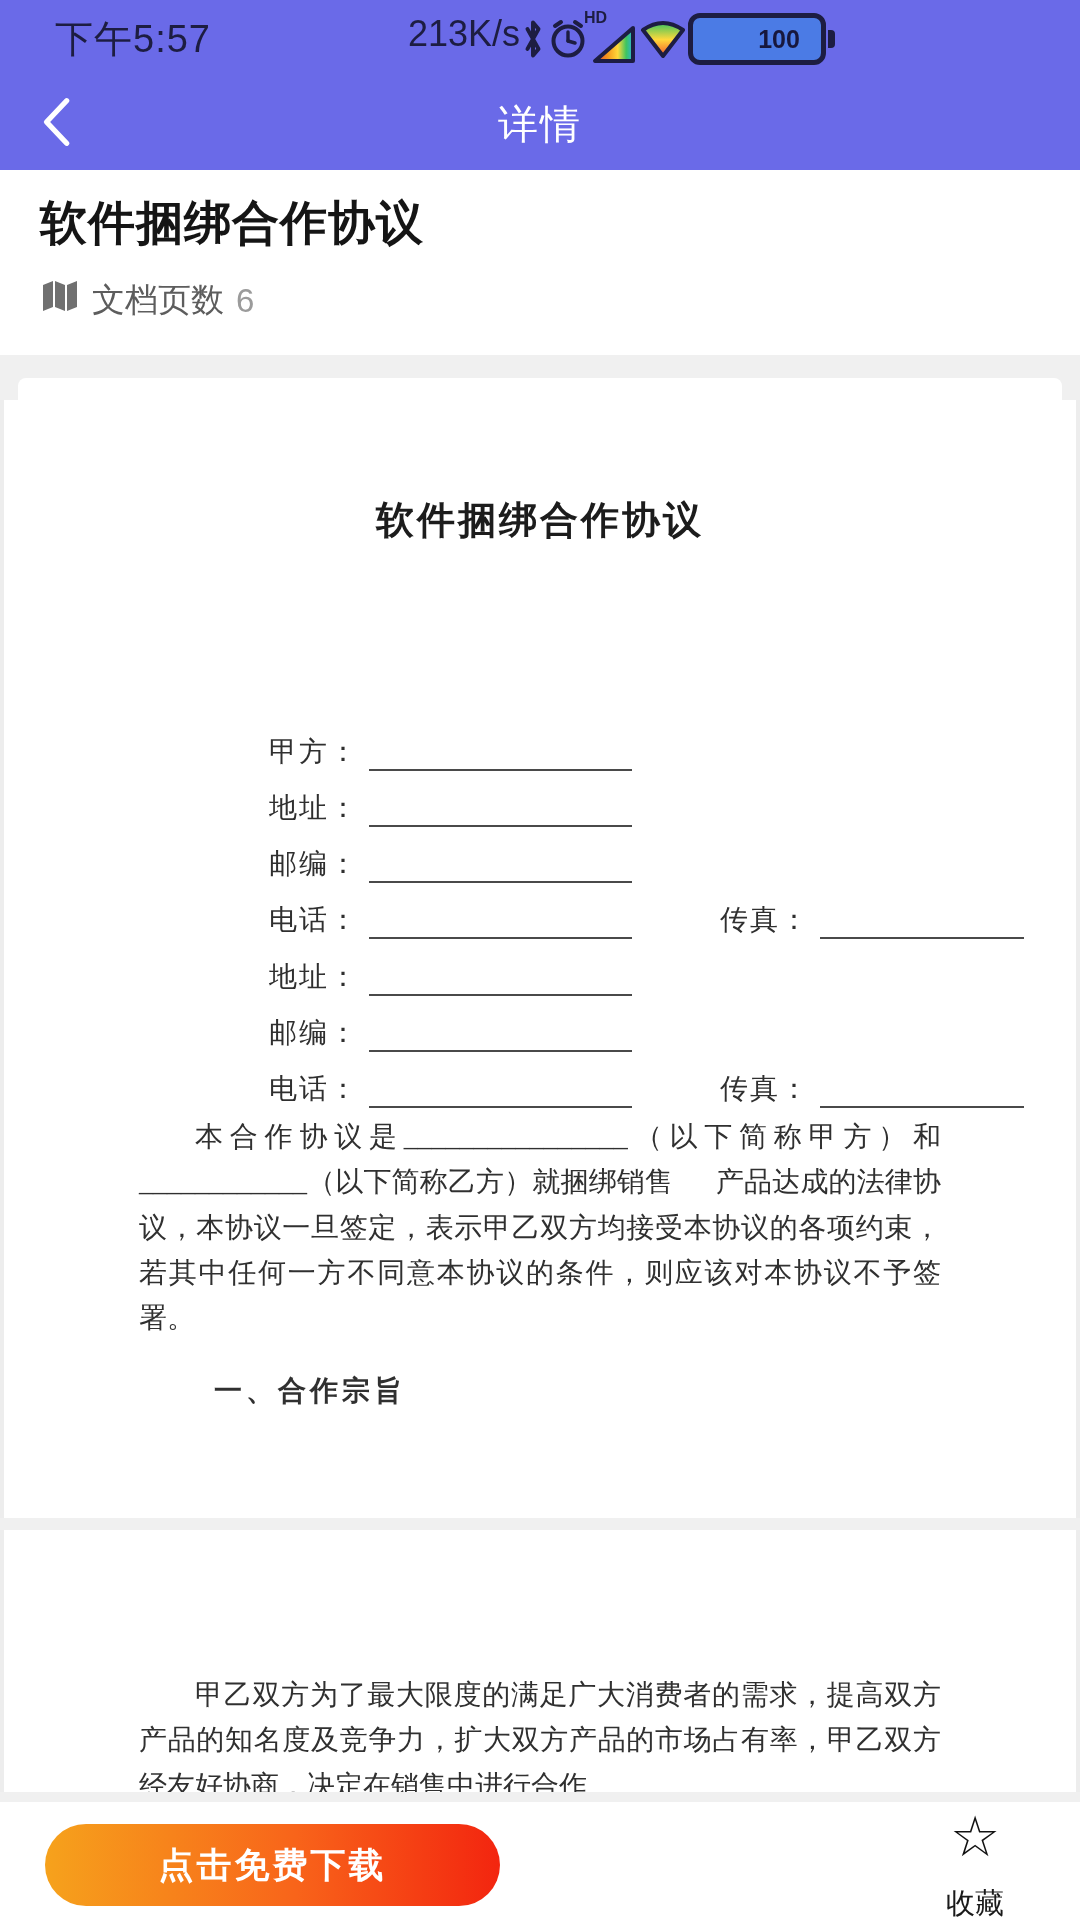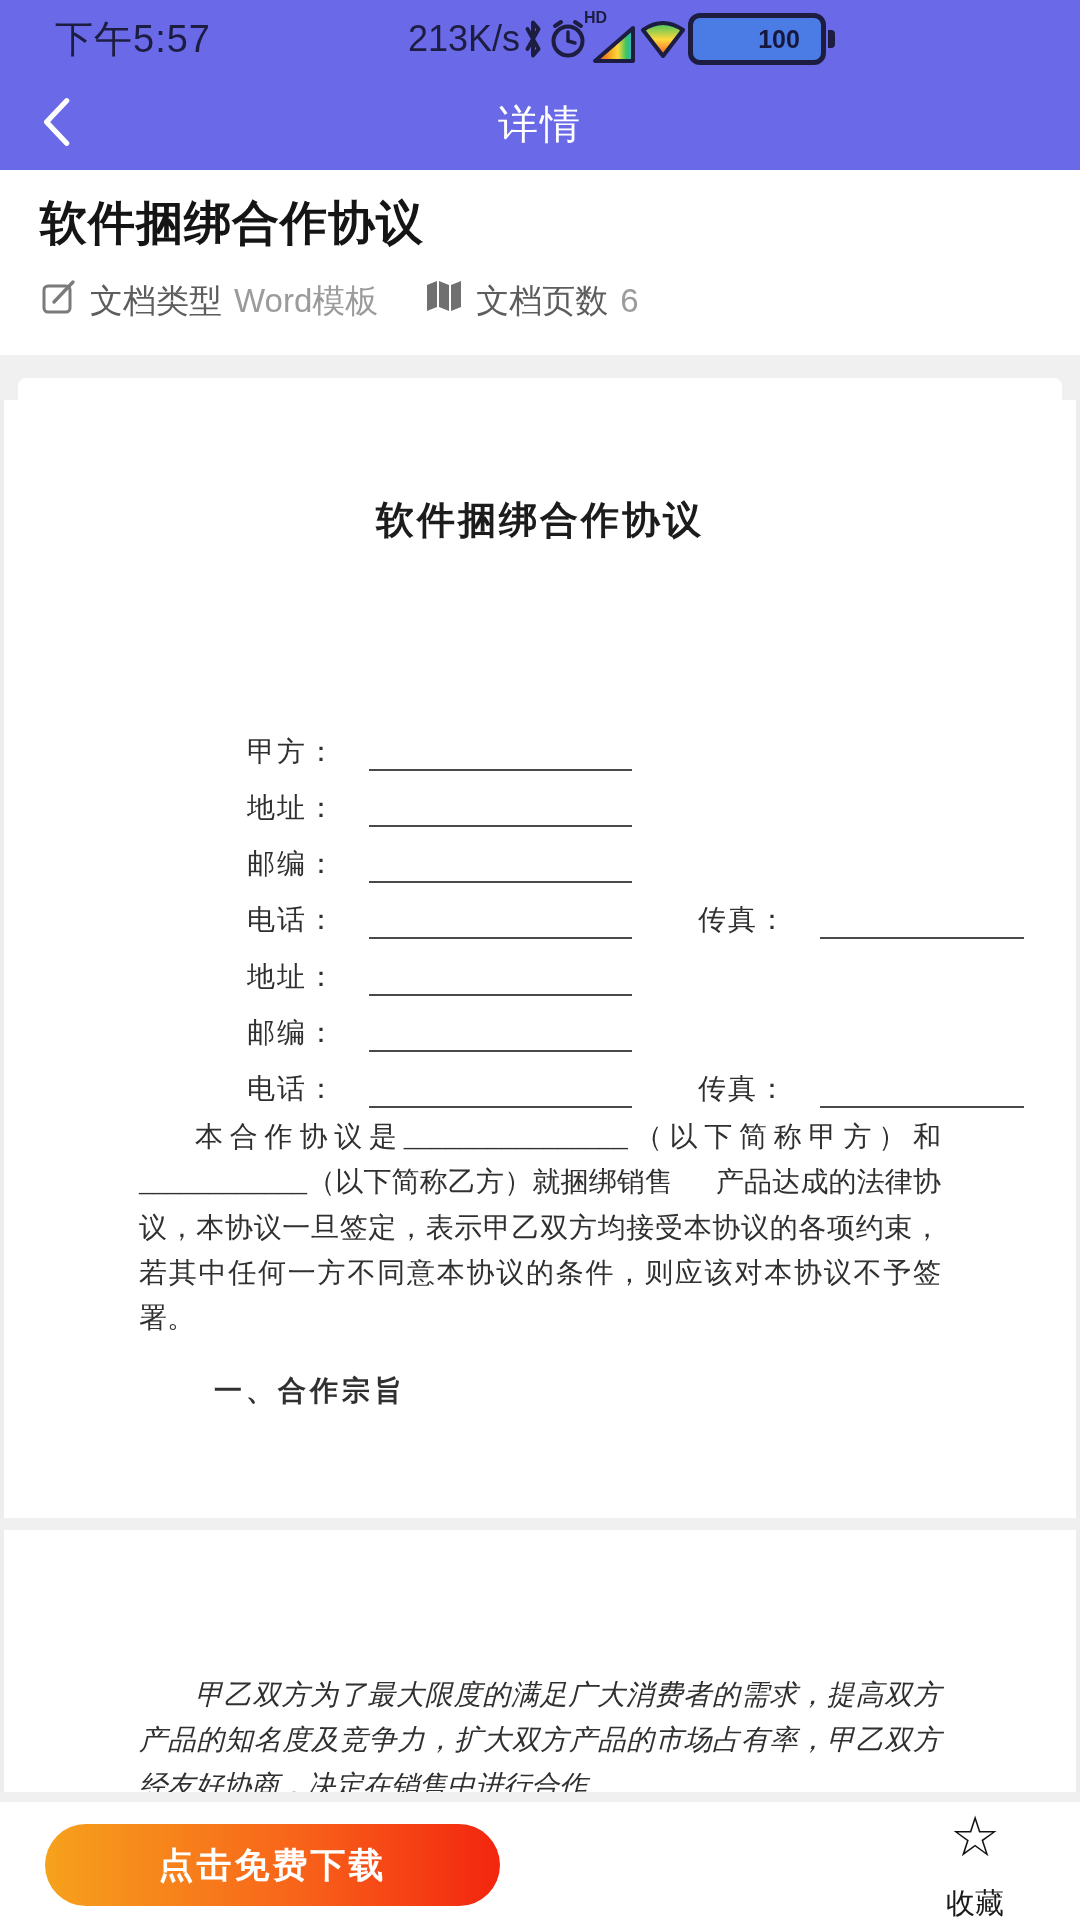--- a/index.html
+++ b/index.html
@@ -6,21 +6,21 @@
   body{
     width:1080px;height:1920px;position:relative;overflow:hidden;
     background:#ffffff;font-family:"Liberation Sans","DejaVu Sans",sans-serif;
   }
   
   .status-bar{
     position:absolute;top:0;left:0;width:1080px;height:78px;
     background:#6a6ae8;display:flex;align-items:center;color:#1d1d42;
   }
   .status-time{margin-left:55px;font-size:38px;font-weight:500;letter-spacing:1px;}
-  .status-right{display:flex;align-items:center;margin-left:auto;margin-right:245px;}
+  .status-right{display:flex;margin-left:auto;margin-right:245px;}
   .status-speed{font-size:36px;font-weight:500;}
   .sicon{display:flex;align-items:center;}
   .battery-shell{position:relative;width:84px;height:42px;border:5px solid #1d1d42;border-radius:12px;
     background:#4b7be5;display:flex;align-items:center;justify-content:center;padding-left:44px;}
   .battery-shell span{font-size:25px;font-weight:700;color:#17173d;}
   .battery-cap{width:7px;height:18px;background:#1d1d42;border-radius:0 4px 4px 0;margin-left:2px;}
   .hd-wrap{position:relative;padding-top:10px;}
   .hd-label{position:absolute;top:-4px;left:-6px;font-size:16px;font-weight:700;color:#1d1d42;}
   .app-bar{
     position:absolute;top:78px;left:0;width:1080px;height:92px;
@@ -42,34 +42,34 @@
   .band1{top:355px;height:45px;}
   .page1-top{position:absolute;top:378px;left:18px;right:18px;height:22px;background:#ffffff;border-radius:8px 8px 0 0;}
   .page{position:absolute;left:0;width:1072px;background:#ffffff;border-left:4px solid #ededed;border-right:4px solid #ededed;
     font-family:"Liberation Serif","DejaVu Serif",serif;color:#323232;}
   .page1{top:400px;height:1118px;}
   .band2{top:1518px;height:12px;}
   .page2{top:1530px;height:262px;}
   .band3{top:1792px;height:10px;}
   .page-doc-title{position:absolute;top:95px;left:0;width:100%;text-align:center;
     font-family:"Liberation Sans","DejaVu Sans",sans-serif;font-size:38px;font-weight:800;color:#1c1c1c;letter-spacing:3px;margin:0;}
-  .form-block{position:absolute;left:0;width:100%;}
+  .form-block{position:absolute;left:0;width:100%;text-align:right;}
   .form-a{top:315px;}
   .form-b{top:540px;}
   .form-row{display:flex;align-items:flex-end;height:56px;margin-left:243px;font-size:28px;color:#2f2f2f;}
   .form-row .flabel{width:112px;letter-spacing:2px;}
   .uline{border-bottom:2px solid #4a4a4a;height:34px;}
   .uline-a{width:263px;margin-left:10px;}
   .flabel2{margin-left:66px;width:112px;letter-spacing:2px;}
   .uline-b{width:204px;margin-left:10px;}
   .doc-par{position:absolute;left:135px;right:135px;margin:0;font-size:28px;line-height:1.62;
     text-align:justify;text-indent:2em;white-space:pre-wrap;color:#303030;}
   .par1{top:714px;}
   .sec-heading{position:absolute;top:972px;left:210px;margin:0;font-size:28px;font-weight:700;color:#303030;letter-spacing:4px;}
-  .par2{top:142px;font-style:italic;}
+  .par2{top:142px;}
   
   .bottom-bar{position:absolute;top:1802px;left:0;width:1080px;height:118px;background:#ffffff;}
   .download-btn{position:absolute;left:45px;top:22px;width:455px;height:82px;border:none;cursor:pointer;
     border-radius:44px;background:linear-gradient(90deg,#f6a21c 0%,#f8641a 55%,#f3250f 100%);
     color:#ffffff;font-size:35px;font-weight:700;letter-spacing:3px;
     display:flex;align-items:center;justify-content:center;font-family:inherit;}
   .favorite{position:absolute;left:925px;top:6px;width:100px;display:flex;flex-direction:column;align-items:center;cursor:pointer;}
   .star-glyph{font-size:56px;line-height:58px;color:#111111;font-family:"DejaVu Sans",sans-serif;}
   .favorite-label{font-size:29px;color:#1a1a1a;margin-top:18px;}
 </style>
@@ -139,30 +139,20 @@
     </span>
   </div>
   <span class="app-bar-title">详情</span>
 </div>
 
 <div class="info-card">
   <h1 class="doc-title">软件捆绑合作协议</h1>
   <div class="meta-row">
     <div class="meta-item">
       <span>
-        <svg width="38" height="38" viewBox="0 0 38 38">
-          <rect x="4" y="8" width="26" height="26" rx="4" fill="none" stroke="#7b7b7b" stroke-width="3"></rect>
-          <line x1="14" y1="24" x2="33" y2="4" stroke="#7b7b7b" stroke-width="3.4" stroke-linecap="round"></line>
-        </svg>
-      </span>
-      <span class="meta-label">文档类型</span>
-      <span class="meta-value">Word模板</span>
-    </div>
-    <div class="meta-item">
-      <span>
         <svg width="40" height="34" viewBox="0 0 40 34">
           <path d="M3 5 L13 1 L13 27 L3 31 Z" fill="#707070"></path>
           <path d="M15 1 L25 5 L25 31 L15 27 Z" fill="#707070"></path>
           <path d="M27 5 L37 1 L37 27 L27 31 Z" fill="#707070"></path>
         </svg>
       </span>
       <span class="meta-label">文档页数</span>
       <span class="meta-value">6</span>
     </div>
   </div>

